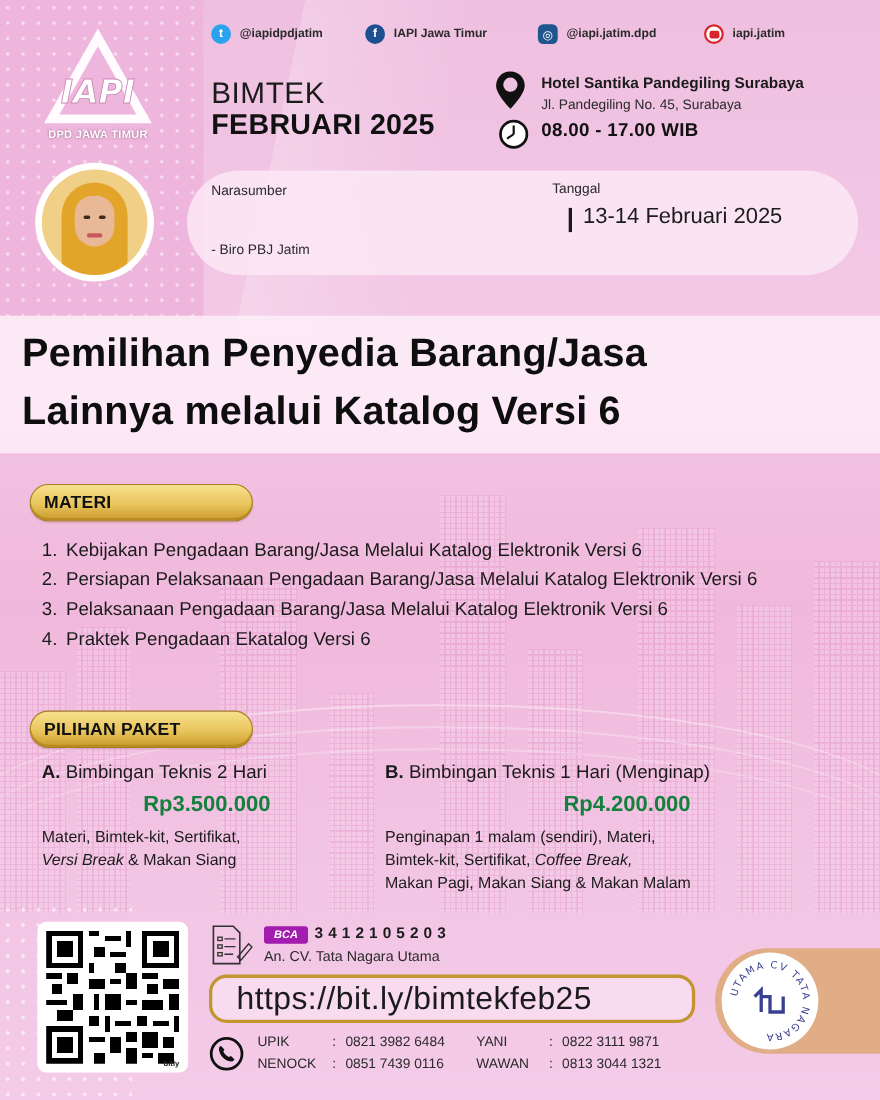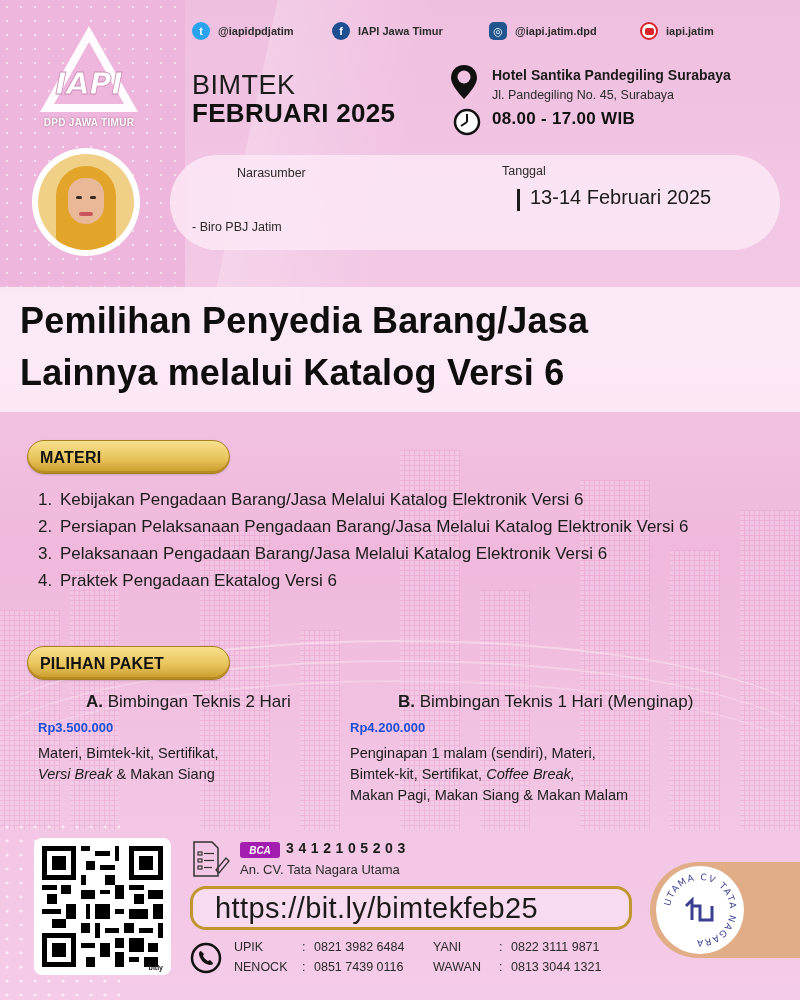--- a/index.html
+++ b/index.html
@@ -85,21 +85,21 @@
   }
   .face .hijab { position: absolute; left: 18px; top: 12px; width: 60px; height: 90px; background: #e2a52a; border-radius: 30px 30px 20px 20px; }
   .face .skin { position: absolute; left: 30px; top: 24px; width: 36px; height: 46px; background: #e9b896; border-radius: 18px 18px 20px 20px; }
   .face .lip { position: absolute; left: 41px; top: 58px; width: 14px; height: 4px; background: #c9565a; border-radius: 3px; }
   .face .eye { position: absolute; top: 42px; width: 6px; height: 3px; background: #3a2a20; border-radius: 2px; }
 
   .speaker-card {
     position: absolute; left: 170px; top: 155px; width: 610px; height: 95px;
     background: rgba(252,232,245,0.85); border-radius: 48px;
   }
-  .speaker-label { position: absolute; left: 192px; top: 166px; font-size: 12.5px; color: #2a2a2a; margin-left: 45px; }
+  .speaker-label { position: absolute; left: 192px; top: 166px; font-size: 12.5px; color: #2a2a2a; }
   .speaker-name { position: absolute; left: 192px; top: 187px; font-size: 19px; font-weight: bold; color: #c4962e; white-space: nowrap; }
   .speaker-sep { position: absolute; left: 517px; top: 189px; width: 3px; height: 22px; background: #1b1b1b; }
   .speaker-org { position: absolute; left: 192px; top: 220px; font-size: 12.5px; color: #2a2a2a; }
   .date-label { position: absolute; left: 502px; top: 164px; font-size: 12.5px; color: #2a2a2a; }
   .date-value { position: absolute; left: 530px; top: 186px; font-size: 20px; color: #1b1b1b; white-space: nowrap; }
 
   
   .title-band { position: absolute; left: 0; top: 287px; width: 800px; height: 125px; background: rgba(253,236,247,0.9); }
   .title-line { position: absolute; left: 20px; font-size: 36px; font-weight: bold; color: #0e0e0e; white-space: nowrap; letter-spacing: 0.2px; }
   .title-line.l1 { top: 300px; }
@@ -119,23 +119,23 @@
   
   .materi-list { position: absolute; left: 38px; top: 486px; width: 750px; }
   .materi-item { display: flex; font-size: 17px; color: #1b1b1b; line-height: 27px; }
   .materi-item .num { width: 22px; flex: 0 0 22px; }
   .materi-item .txt { flex: 1; }
 
   
   .pkg { position: absolute; top: 692px; }
   .pkg-a { left: 38px; width: 300px; }
   .pkg-b { left: 350px; width: 440px; }
-  .pkg-title { font-size: 17px; color: #1b1b1b; white-space: nowrap; margin-left: 48px; }
+  .pkg-title { font-size: 17px; color: #1b1b1b; white-space: nowrap; }
   .pkg-title b { font-weight: bold; }
-  .pkg-price { margin-top: 8px; font-size: 13px; font-weight: bold; color: #1d4ed8; }
+  .pkg-price { margin-top: 8px; font-size: 20px; font-weight: bold; color: #15803d; text-align: center; }
   .pkg-desc { margin-top: 8px; font-size: 14.5px; color: #1b1b1b; line-height: 21px; }
   .pkg-desc i { font-style: italic; }
 
   
   .qr {
     position: absolute; left: 34px; top: 838px; width: 137px; height: 137px; background: #fff;
     border-radius: 8px; padding: 8px;
   }
   .qr svg { width: 121px; height: 121px; display: block; }
   .qr-tag { position: absolute; right: 8px; bottom: 4px; font-size: 7px; font-weight: bold; color: #222; }

